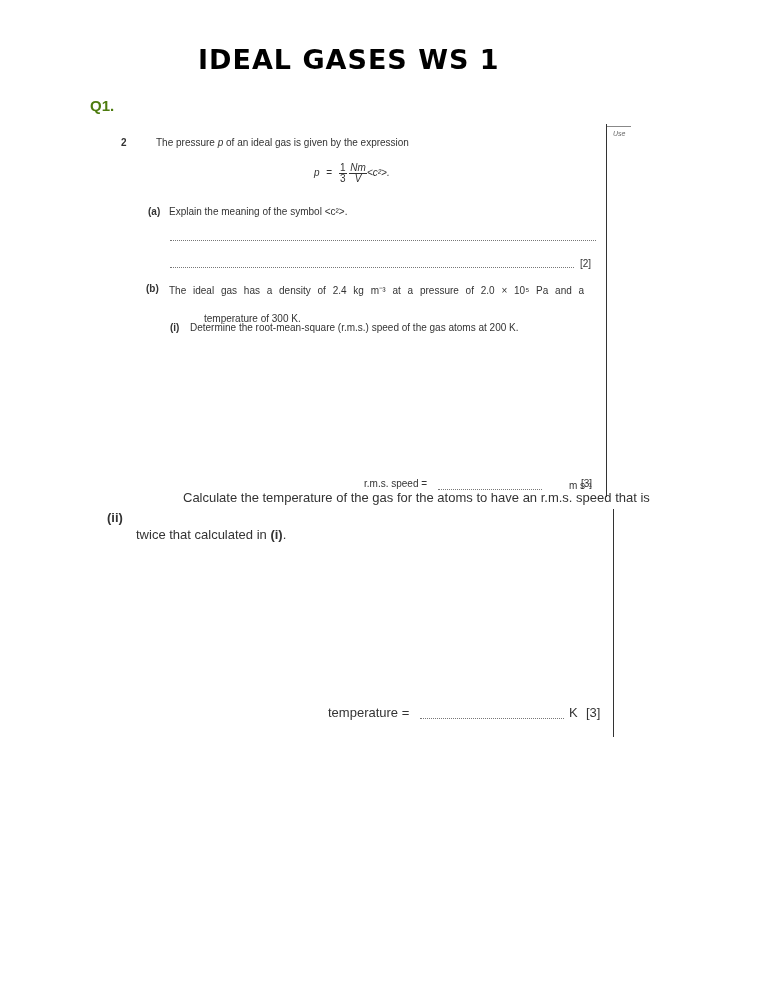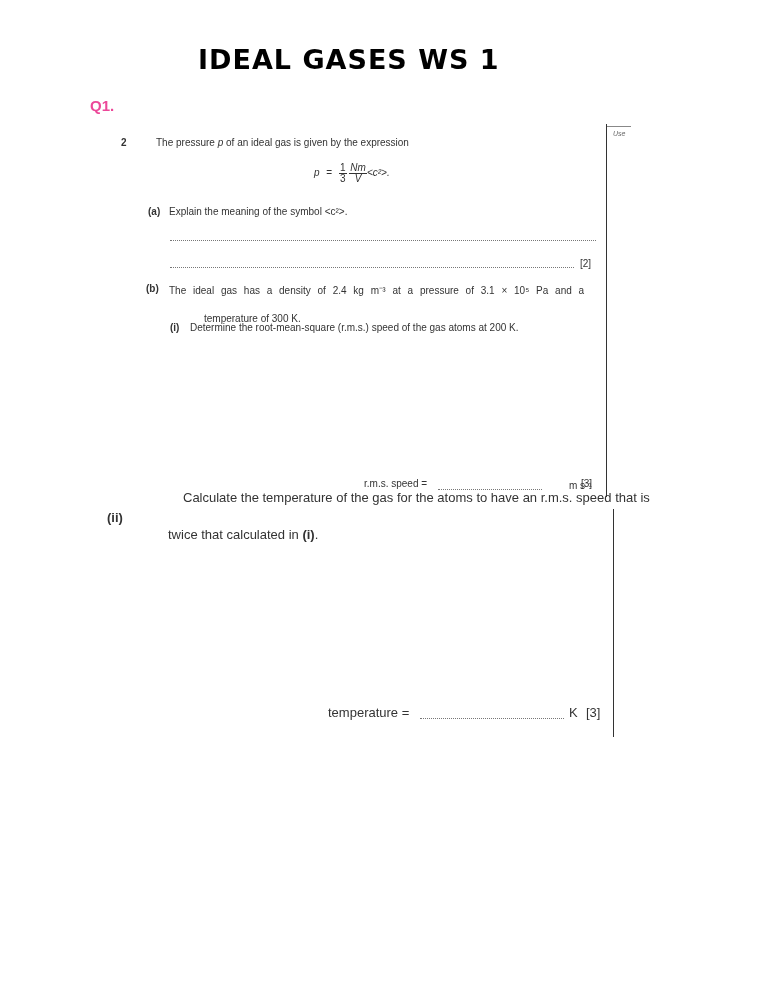--- a/index.html
+++ b/index.html
@@ -1,18 +1,18 @@
 <!DOCTYPE html>
 <html><head>
 <meta charset="utf-8">
 <style>
   html,body{margin:0;padding:0;background:#fff;}
   body{width:768px;height:994px;position:relative;overflow:hidden;font-family:"Liberation Sans",sans-serif;color:#222;}
   .title{position:absolute;left:198px;top:44px;font-family:"DejaVu Sans",sans-serif;font-weight:bold;font-size:27px;letter-spacing:1px;color:#000;}
-  .qnum{position:absolute;left:90px;top:97px;font-family:"Liberation Sans",sans-serif;font-weight:bold;font-size:15px;color:#ec4899;}
+  .qnum{position:absolute;left:90px;top:97px;font-family:"Liberation Sans",sans-serif;font-weight:bold;font-size:15px;color:#4d7c0f;}
   .vline{position:absolute;width:1px;background:#333;}
   .margin-label{position:absolute;left:613px;top:130px;font-size:7px;font-style:italic;color:#666;}
   .margin-top{position:absolute;left:607px;top:126px;width:24px;height:1px;background:#888;}
   .t{position:absolute;font-size:10px;color:#333;white-space:nowrap;}
   .b{font-weight:bold;}
   .i{font-style:italic;}
   .dots{position:absolute;border-bottom:1px dotted #777;height:0;}
   .frac{display:inline-block;vertical-align:middle;text-align:center;font-size:10px;line-height:10px;}
   .frac span{display:block;}
   .frac .num{border-bottom:1px solid #333;padding:0 1px;}
@@ -40,35 +40,35 @@
   <span class="frac i"><span class="num">Nm</span><span>V</span></span><span class="i">&lt;c²&gt;.</span>
 </div>
 
 <div class="t b" style="left:148px;top:206px;">(a)</div>
 <div class="t" style="left:169px;top:206px;">Explain the meaning of the symbol &lt;c²&gt;.</div>
 <div class="dots" style="left:170px;top:240px;width:426px;"></div>
 <div class="dots" style="left:170px;top:267px;width:404px;"></div>
 <div class="t" style="left:580px;top:258px;">[2]</div>
 
 <div class="t b" style="left:146px;top:283px;">(b)</div>
-<div class="t" style="left:169px;top:283px;word-spacing:4px;">The ideal gas has a density of 2.4 kg m⁻³ at a pressure of 3.1 × 10⁵ Pa and a</div>
+<div class="t" style="left:169px;top:283px;word-spacing:4px;">The ideal gas has a density of 2.4 kg m⁻³ at a pressure of 2.0 × 10⁵ Pa and a</div>
 <div class="t" style="left:169px;top:313px;margin-left:35px;">temperature of 300 K.</div>
 
 <div class="t b" style="left:170px;top:322px;">(i)</div>
 <div class="t" style="left:190px;top:322px;">Determine the root-mean-square (r.m.s.) speed of the gas atoms at 200 K.</div>
 
 <div class="t" style="left:356px;top:478px;padding-left:8px;">r.m.s. speed  =</div>
 <div class="dots" style="left:438px;top:489px;width:104px;"></div>
 <div class="t" style="left:569px;top:478px;">m s⁻¹</div>
 <div class="t" style="left:581px;top:478px;">[3]</div>
 
 <div class="vline" style="left:613px;top:509px;height:228px;"></div>
 
 <div class="t2 b" style="left:107px;top:510px;">(ii)</div>
 <div class="t2" style="left:136px;top:490px;margin-left:47px;">Calculate the temperature of the gas for the atoms to have an r.m.s. speed that is</div>
-<div class="t2" style="left:136px;top:527px;margin-left:32px;">
+<div class="t2" style="left:136px;top:527px;">
   <span>twice that calculated in </span><span class="b">(i)</span><span>.</span>
 </div>
 
 <div class="t2" style="left:328px;top:705px;">temperature  =</div>
 <div class="dots" style="left:420px;top:718px;width:144px;"></div>
 <div class="t2" style="left:569px;top:705px;">K</div>
 <div class="t2" style="left:586px;top:705px;">[3]</div>
 
 </body></html>

